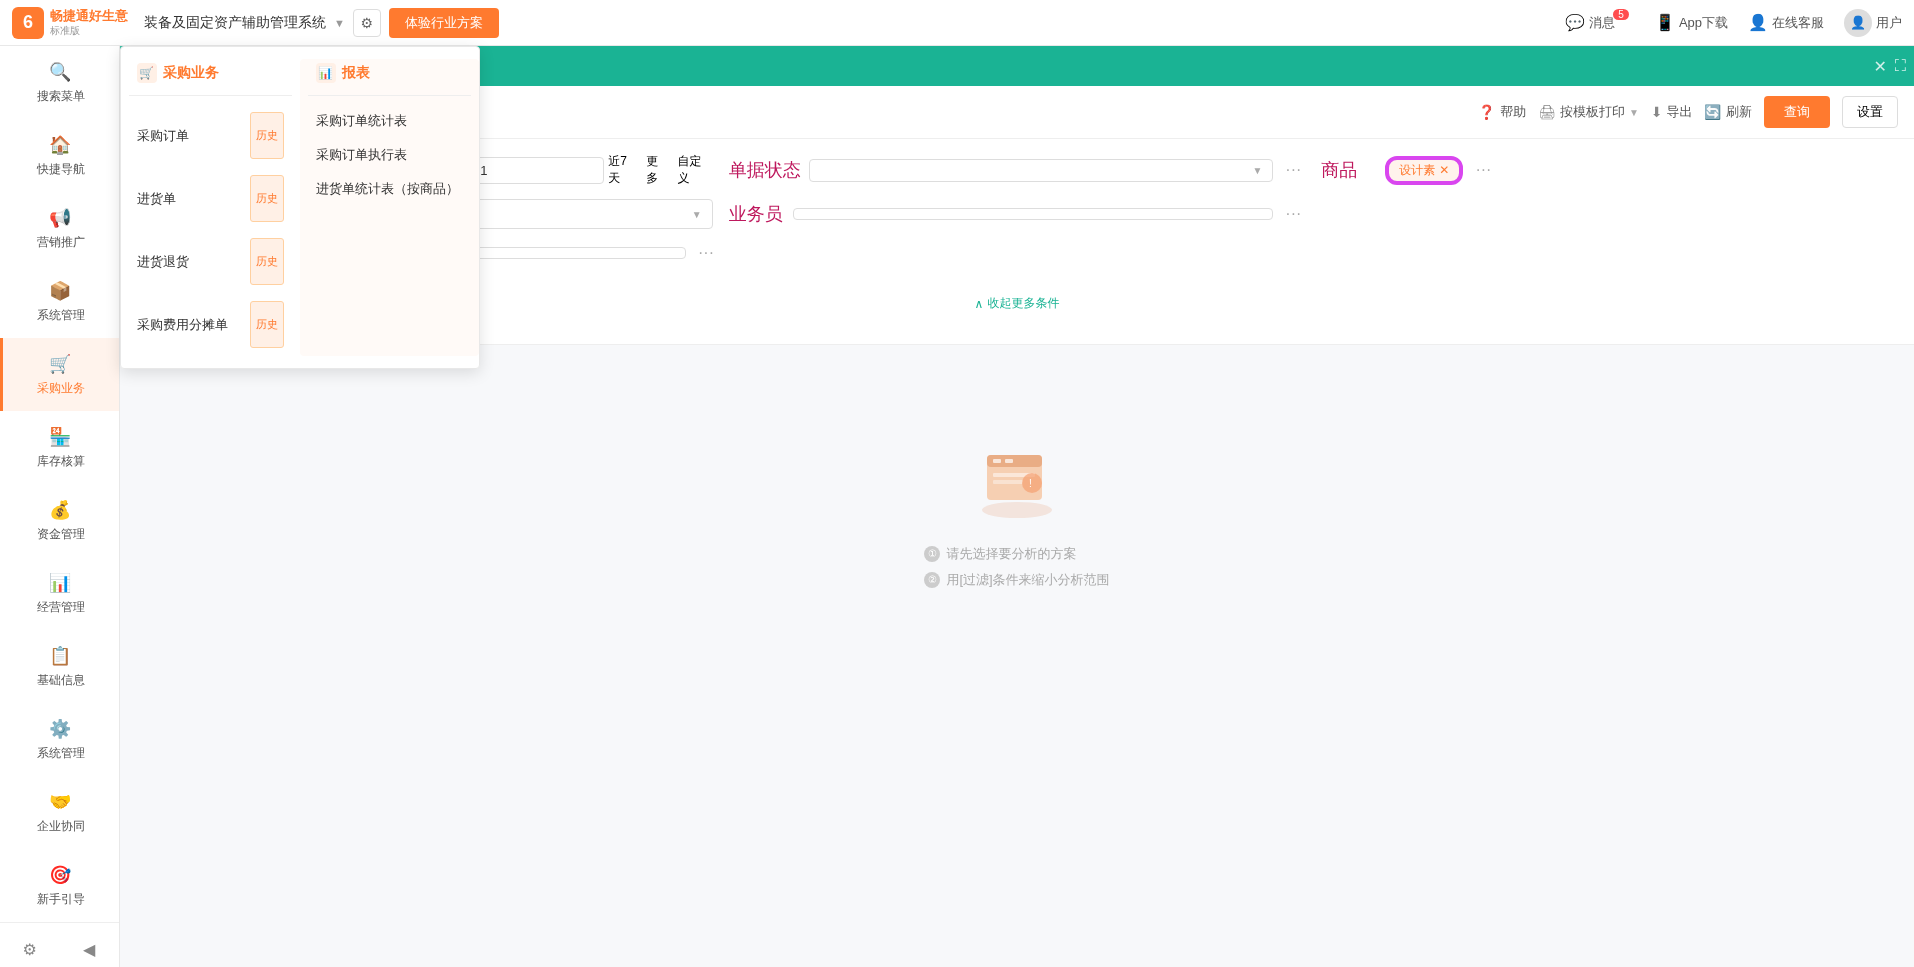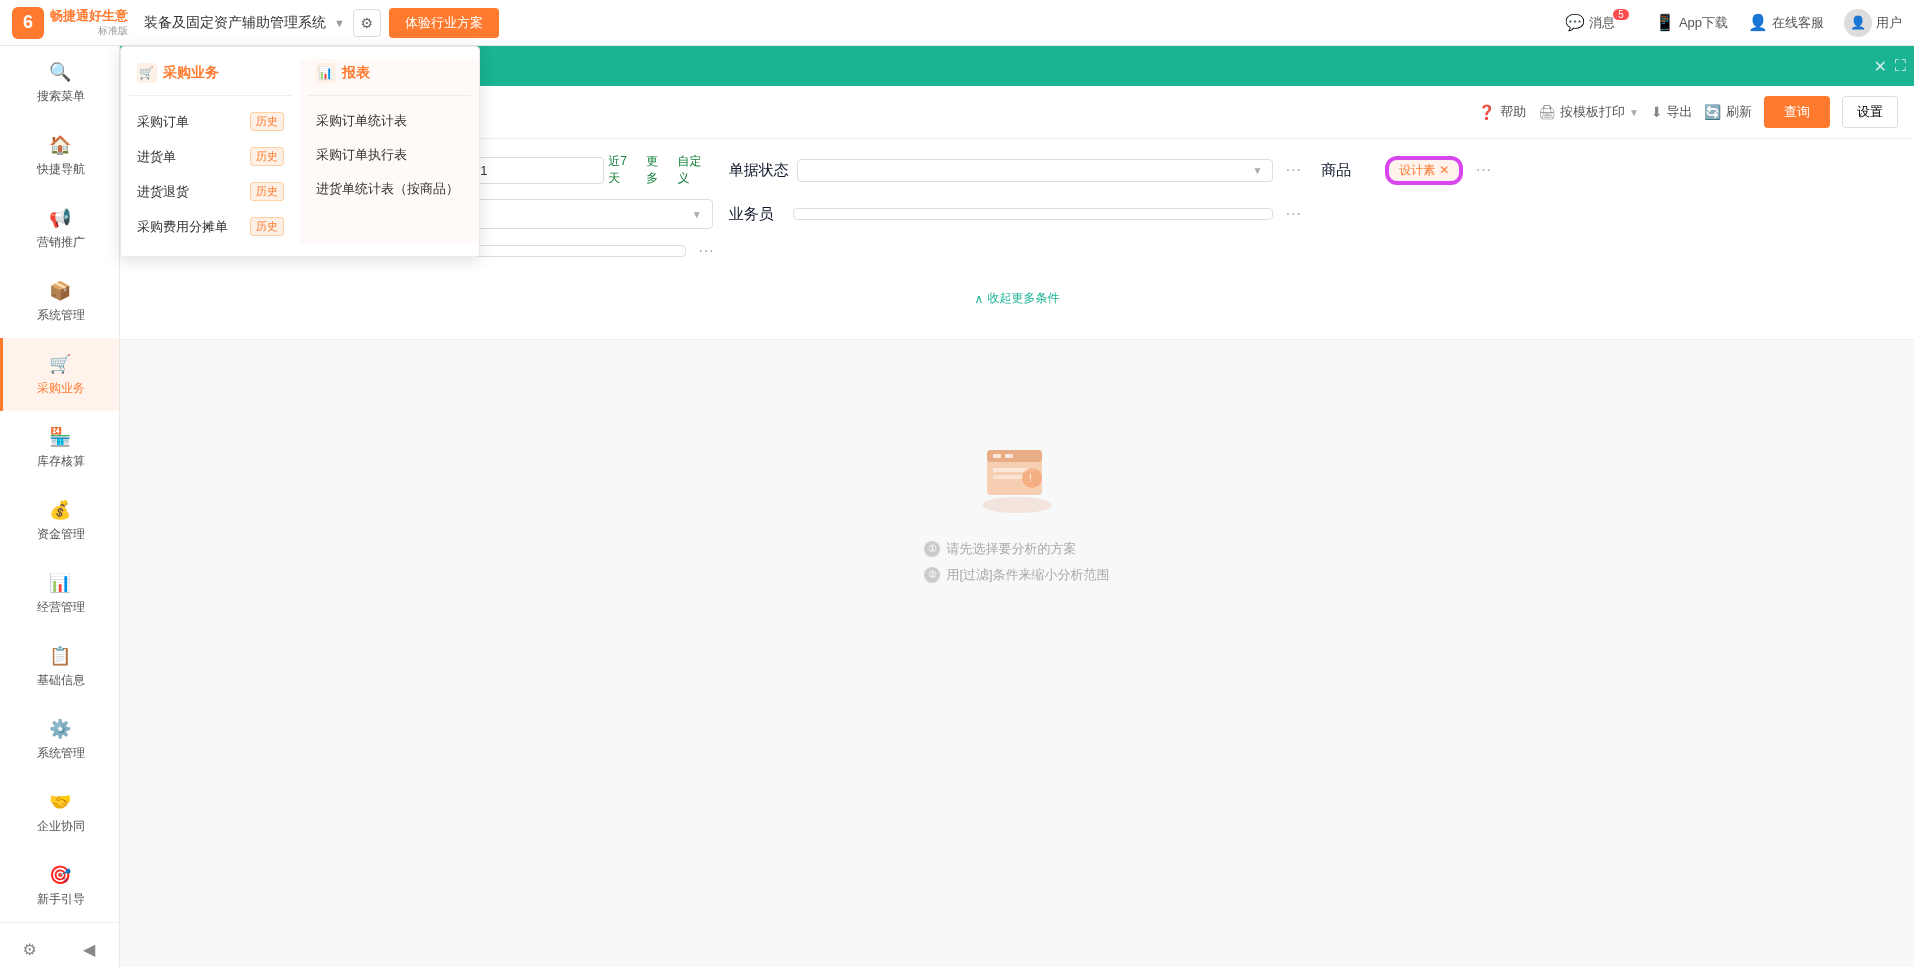--- a/index.html
+++ b/index.html
@@ -31,21 +31,20 @@
       align-items: center;
       justify-content: center;
       color: #fff;
       font-size: 18px;
       font-weight: bold;
     }
     .logo-text {
       font-size: 11px;
       color: #666;
       line-height: 1.3;
-      text-align: right;
     }
     .logo-text .line1 { color: #ff7a2f; font-weight: bold; font-size: 13px; }
     .logo-text .line2 { color: #999; font-size: 10px; }
     .system-title {
       flex: 1;
       display: flex;
       align-items: center;
       gap: 8px;
       color: #333;
       font-size: 14px;
@@ -273,22 +272,22 @@
       margin-bottom: 12px;
     }
     .filter-row:last-child { margin-bottom: 0; }
     .filter-item {
       display: flex;
       align-items: center;
       gap: 8px;
       flex: 1;
     }
     .filter-label {
-      color: #0f172a;
-      font-size: 15px;
+      color: #be185d;
+      font-size: 18px;
       white-space: nowrap;
       min-width: 56px;
     }
     .filter-input {
       flex: 1;
       border: 1px solid #ddd;
       border-radius: 4px;
       padding: 5px 10px;
       font-size: 13px;
       color: #333;
@@ -311,21 +310,21 @@
       border-radius: 4px;
       padding: 5px 10px;
       font-size: 13px;
       color: #333;
       min-width: 110px;
     }
     .date-separator { color: #aaa; }
     .quick-dates {
       display: flex;
       gap: 8px;
-      color: #15803d;
+      color: #000000;
       font-size: 12px;
       cursor: pointer;
     }
     .tag {
       background: #fff3ec;
       color: #ff7a2f;
       border: 4px solid #d946ef;
       border-radius: 12px;
       padding: 2px 10px;
       font-size: 12px;
@@ -439,21 +438,21 @@
       padding: 8px 8px;
       cursor: pointer;
       color: #333;
       font-size: 13px;
     }
     .history-badge {
       background: #fff0e6;
       color: #ff7a2f;
       border: 1px solid #ffd0a0;
       border-radius: 3px;
-      padding: 1px 5px;
+      padding: 15px 5px;
       font-size: 11px;
     }
   </style>
 </head>
 <body>
 
 <div class="top-header">
   <div class="logo-area">
     <div class="logo-icon">6</div>
     <div class="logo-text">

